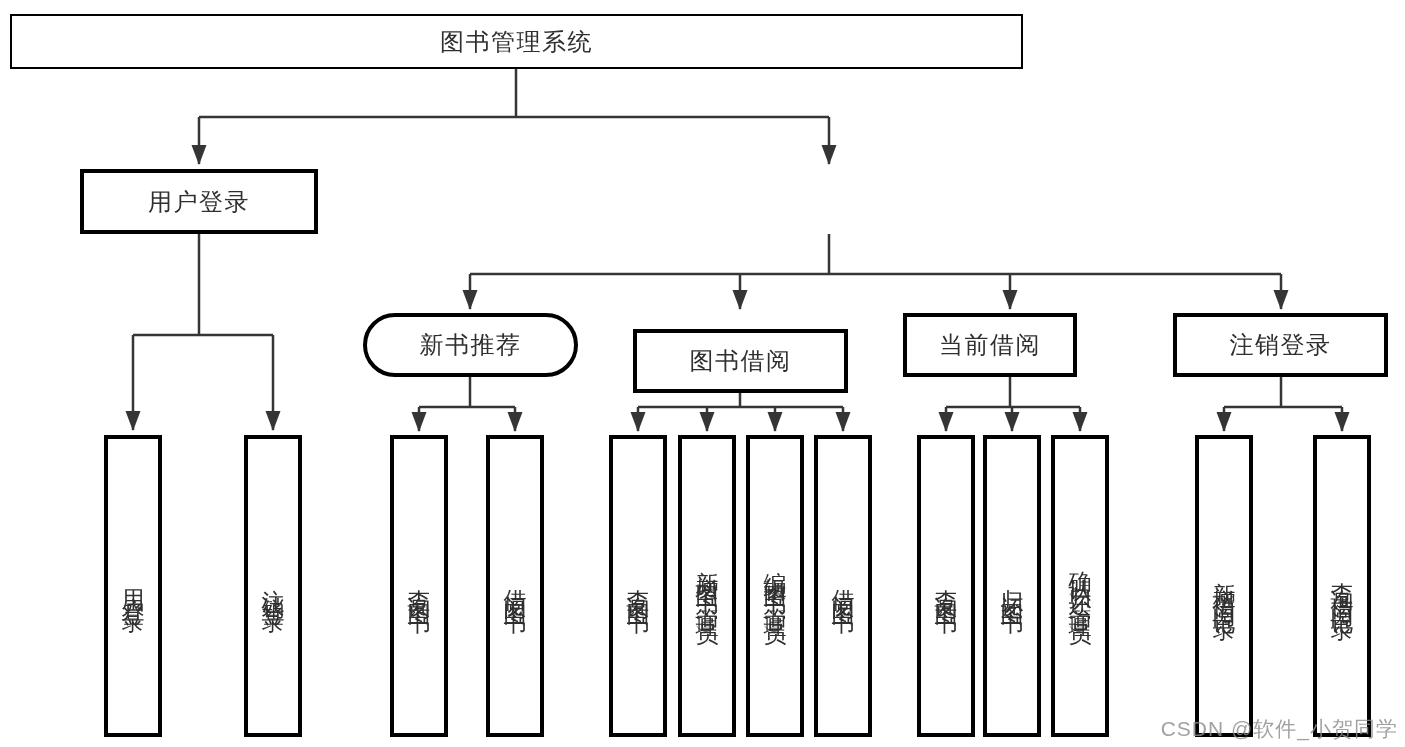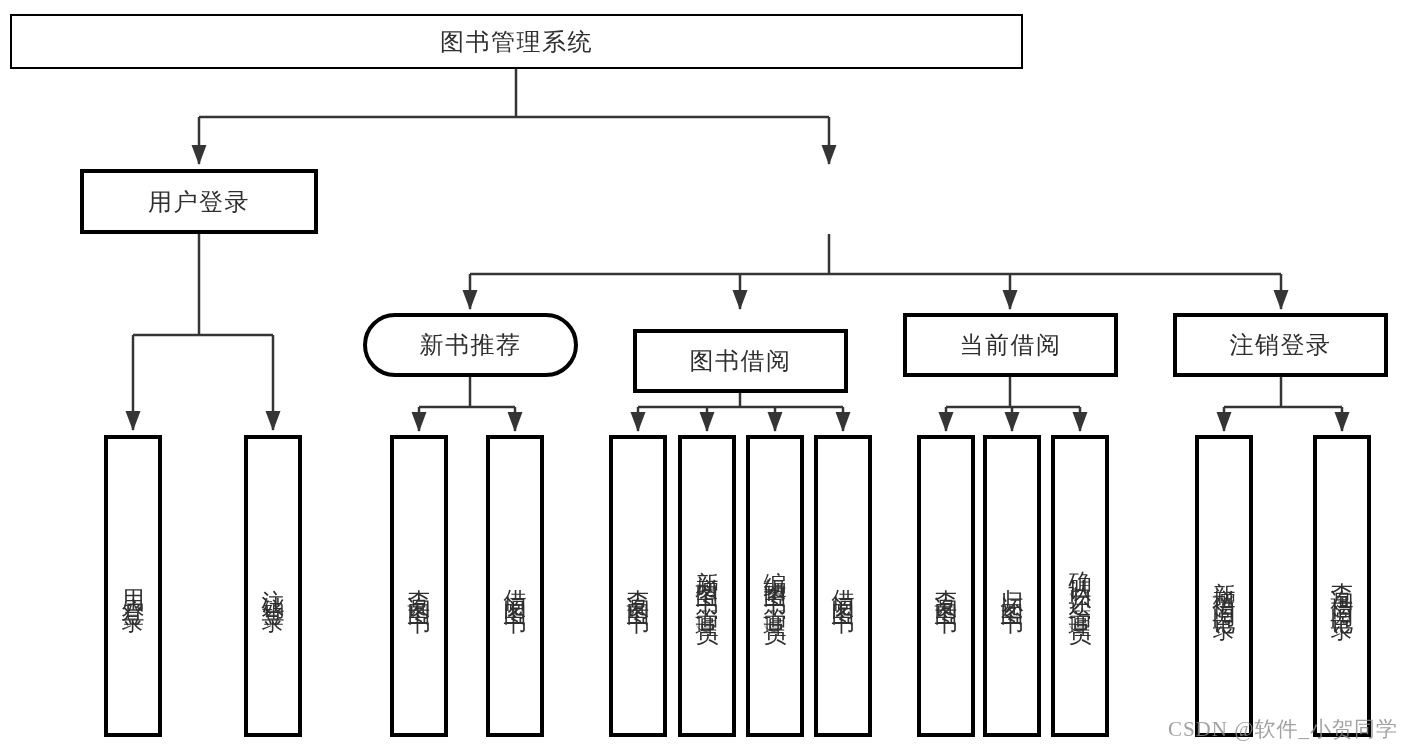--- a/index.html
+++ b/index.html
@@ -49,21 +49,20 @@
   }
   .watermark {
     position: absolute;
     right: 7px;
     bottom: 4px;
     z-index: 3;
     font-size: 21px;
     letter-spacing: 1px;
     color: rgba(140, 140, 140, 0.82);
     white-space: nowrap;
-    font-family: Liberation Serif, serif;
   }
 </style>
 </head>
 <body>
 
 <div id="canvas">
 
   <svg class="connectors" width="1405" height="747">
     <defs>
       <marker id="ah" markerUnits="userSpaceOnUse" markerWidth="22" markerHeight="17" refX="19" refY="7.5" orient="auto">
@@ -113,21 +112,21 @@
       <path d="M1342 407 V431" marker-end="url(#ah)"></path>
     </g>
   </svg>
 
   <div class="node h root" style="left:10px; top:14px; width:1013px; height:55px;">图书管理系统</div>
 
   <div class="node h" style="left:80px; top:169px; width:238px; height:65px;">用户登录</div>
 
   <div class="node h" style="left:363px; top:313px; width:215px; height:64px;border-radius:32px;">新书推荐</div>
   <div class="node h" style="left:633px; top:313px; width:215px; height:64px;margin-top:16px;">图书借阅</div>
-  <div class="node h" style="left:903px; top:313px; width:215px; height:64px;">当前借阅</div>
+  <div class="node h" style="left:903px; top:313px; width:174px; height:64px;">当前借阅</div>
   <div class="node h" style="left:1173px; top:313px; width:215px; height:64px;">注销登录</div>
 
   <div class="node v" style="left:104px; top:435px; width:58px; height:302px;">用户登录</div>
   <div class="node v" style="left:244px; top:435px; width:58px; height:302px;">注销登录</div>
 
   <div class="node v" style="left:390px; top:435px; width:58px; height:302px;">查询图书</div>
   <div class="node v" style="left:486px; top:435px; width:58px; height:302px;">借阅图书</div>
 
   <div class="node v" style="left:609px; top:435px; width:58px; height:302px;">查询图书</div>
   <div class="node v" style="left:678px; top:435px; width:58px; height:302px;">新增图书（管理员）</div>

